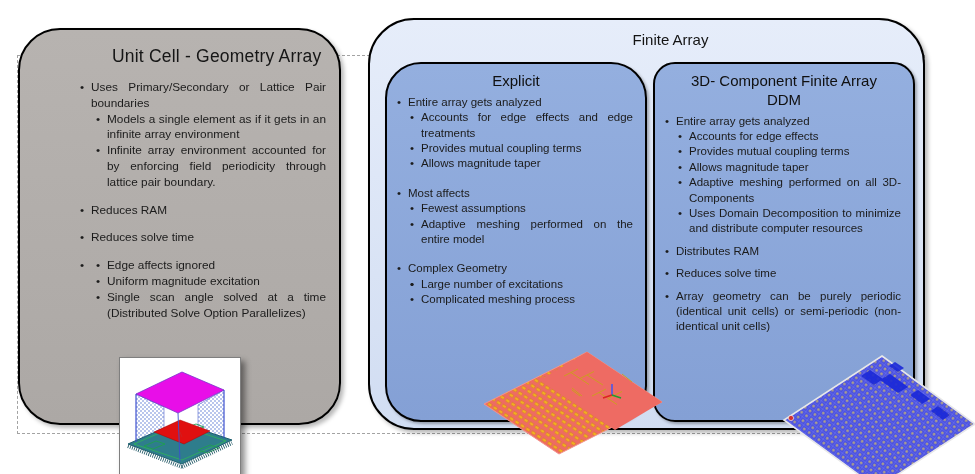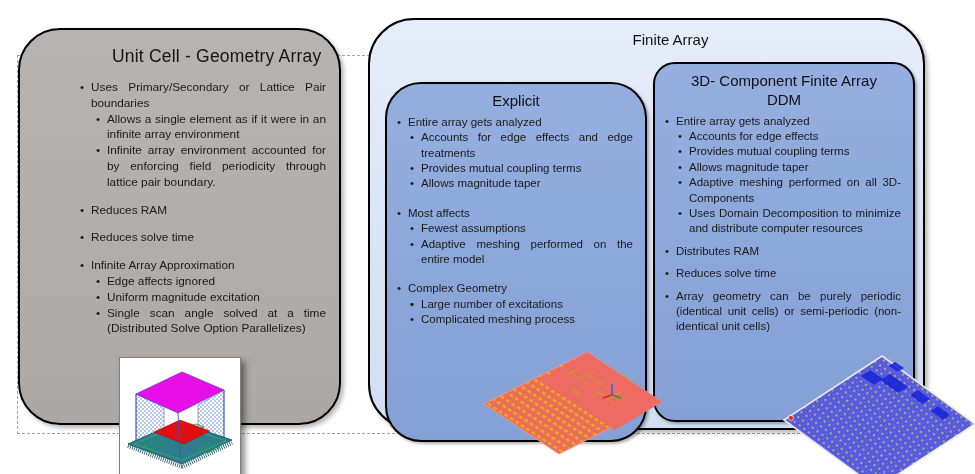--- a/index.html
+++ b/index.html
@@ -25,21 +25,21 @@
   .panel-finite{
     left:368px;top:18px;width:557px;height:412px;border-radius:46px;
     background:linear-gradient(180deg,#e6edfa,#d1ddf2);z-index:2;
   }
   .panel-inner{
     position:absolute;top:42px;width:262px;height:360px;border-radius:36px;
     border:2.3px solid #000;box-sizing:border-box;
     background:linear-gradient(180deg,#94afdf,#84a0d5);
     box-shadow:2px 2px 3px rgba(0,0,0,0.3);
   }
-  .panel-explicit{left:15px;margin-top:20px;}
+  .panel-explicit{left:15px;}
   .panel-ddm{left:283px;border-radius:22px;}
   .title-gray{
     padding:16px 10px 0 44px;font-size:17.5px;letter-spacing:0.2px;color:#161616;
   }
   .title-finite{
     text-align:center;margin-top:11px;font-size:15px;color:#141414;
   }
   .title-inner{
     text-align:center;margin:8px 18px 0 18px;font-size:15px;line-height:1.25;color:#101010;
   }
@@ -67,31 +67,31 @@
 </head>
 <body>
 
 <div class="dashed-rect"></div>
 
 <div class="panel panel-gray">
   <div class="title-gray">Unit Cell - Geometry Array</div>
   <div class="blist">
     <div class="grp">
       <div class="b1"><span class="mk">•</span><span class="txt">Uses Primary/Secondary or Lattice Pair boundaries</span></div>
-      <div class="b2"><span class="mk">•</span><span class="txt">Allows a single element as if it were in an infinite array environment</span></div>
+      <div class="b2"><span class="mk">•</span><span class="txt">Models a single element as if it gets in an infinite array environment</span></div>
       <div class="b2"><span class="mk">•</span><span class="txt">Infinite array environment accounted for by enforcing field periodicity through lattice pair boundary.</span></div>
     </div>
     <div class="grp">
       <div class="b1"><span class="mk">•</span><span class="txt">Reduces RAM</span></div>
     </div>
     <div class="grp">
       <div class="b1"><span class="mk">•</span><span class="txt">Reduces solve time</span></div>
     </div>
     <div class="grp">
-      <div class="b1"><span class="mk">•</span><span class="txt">Infinite Array Approximation</span></div>
+      <div class="b1"><span class="mk">•</span></div>
       <div class="b2"><span class="mk">•</span><span class="txt">Edge affects ignored</span></div>
       <div class="b2"><span class="mk">•</span><span class="txt">Uniform magnitude excitation</span></div>
       <div class="b2"><span class="mk">•</span><span class="txt">Single scan angle solved at a time (Distributed Solve Option Parallelizes)</span></div>
     </div>
   </div>
 </div>
 
 <div class="panel panel-finite">
   <div class="title-finite">Finite Array</div>
 

